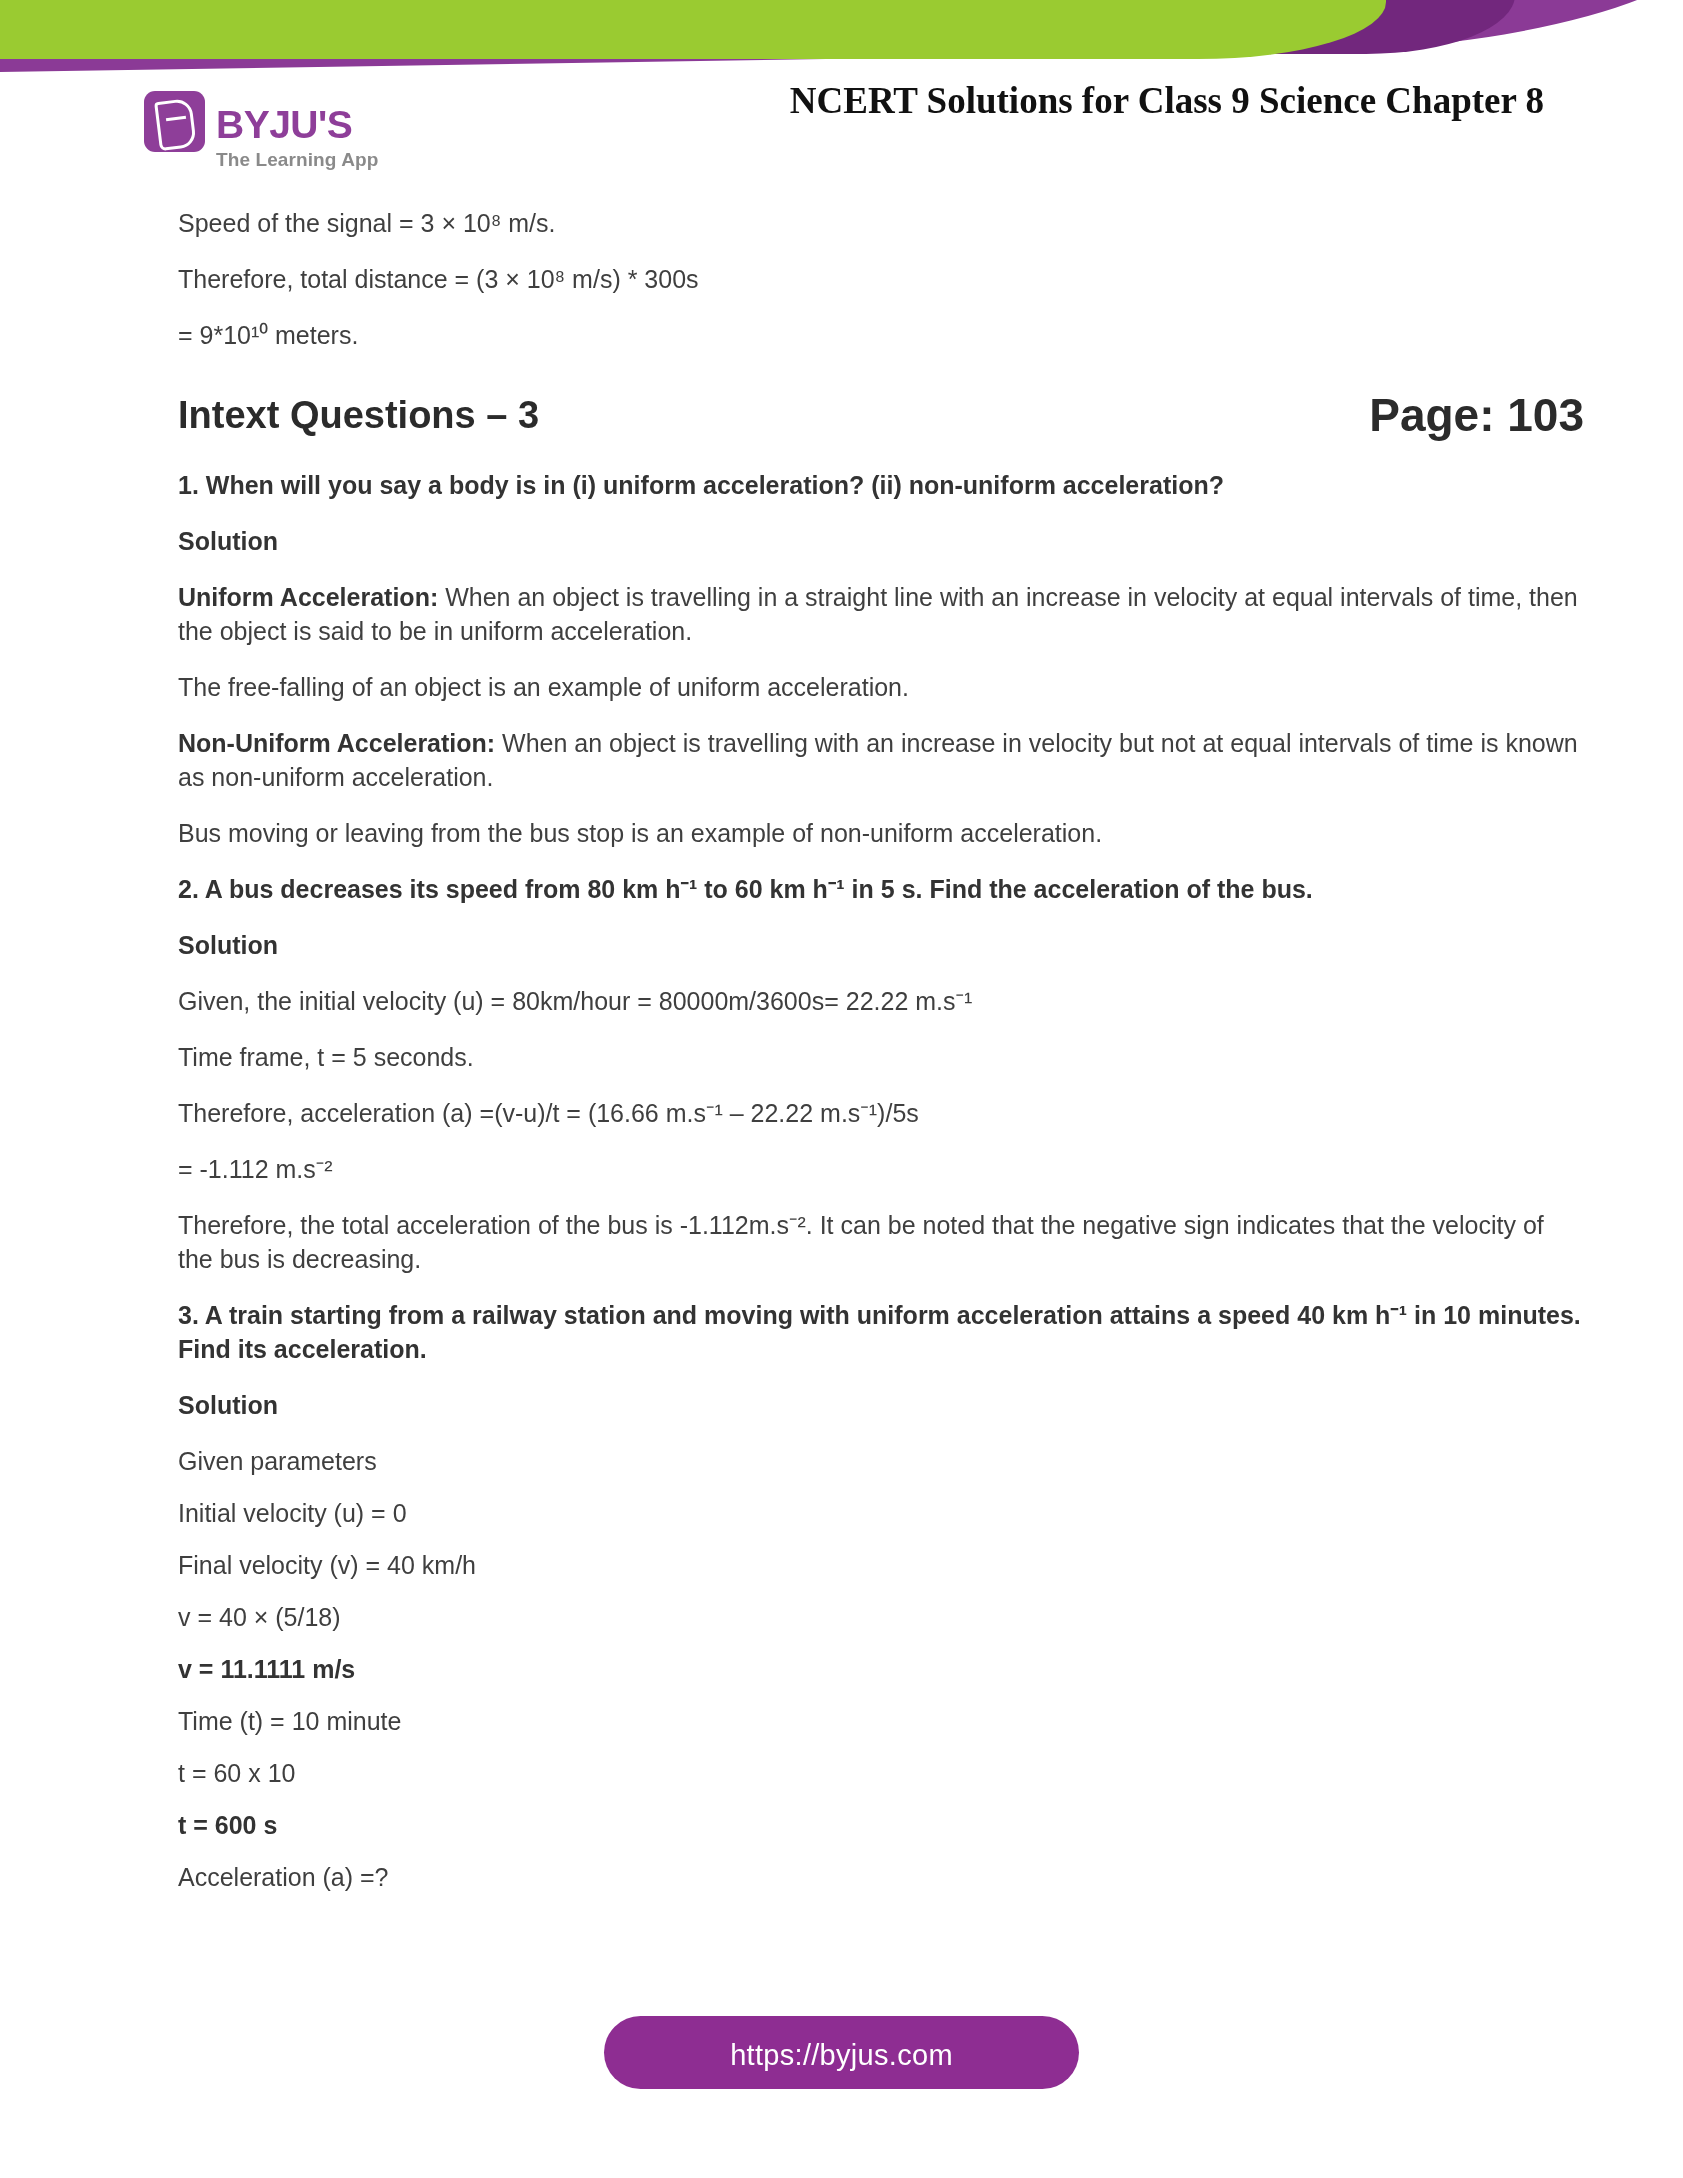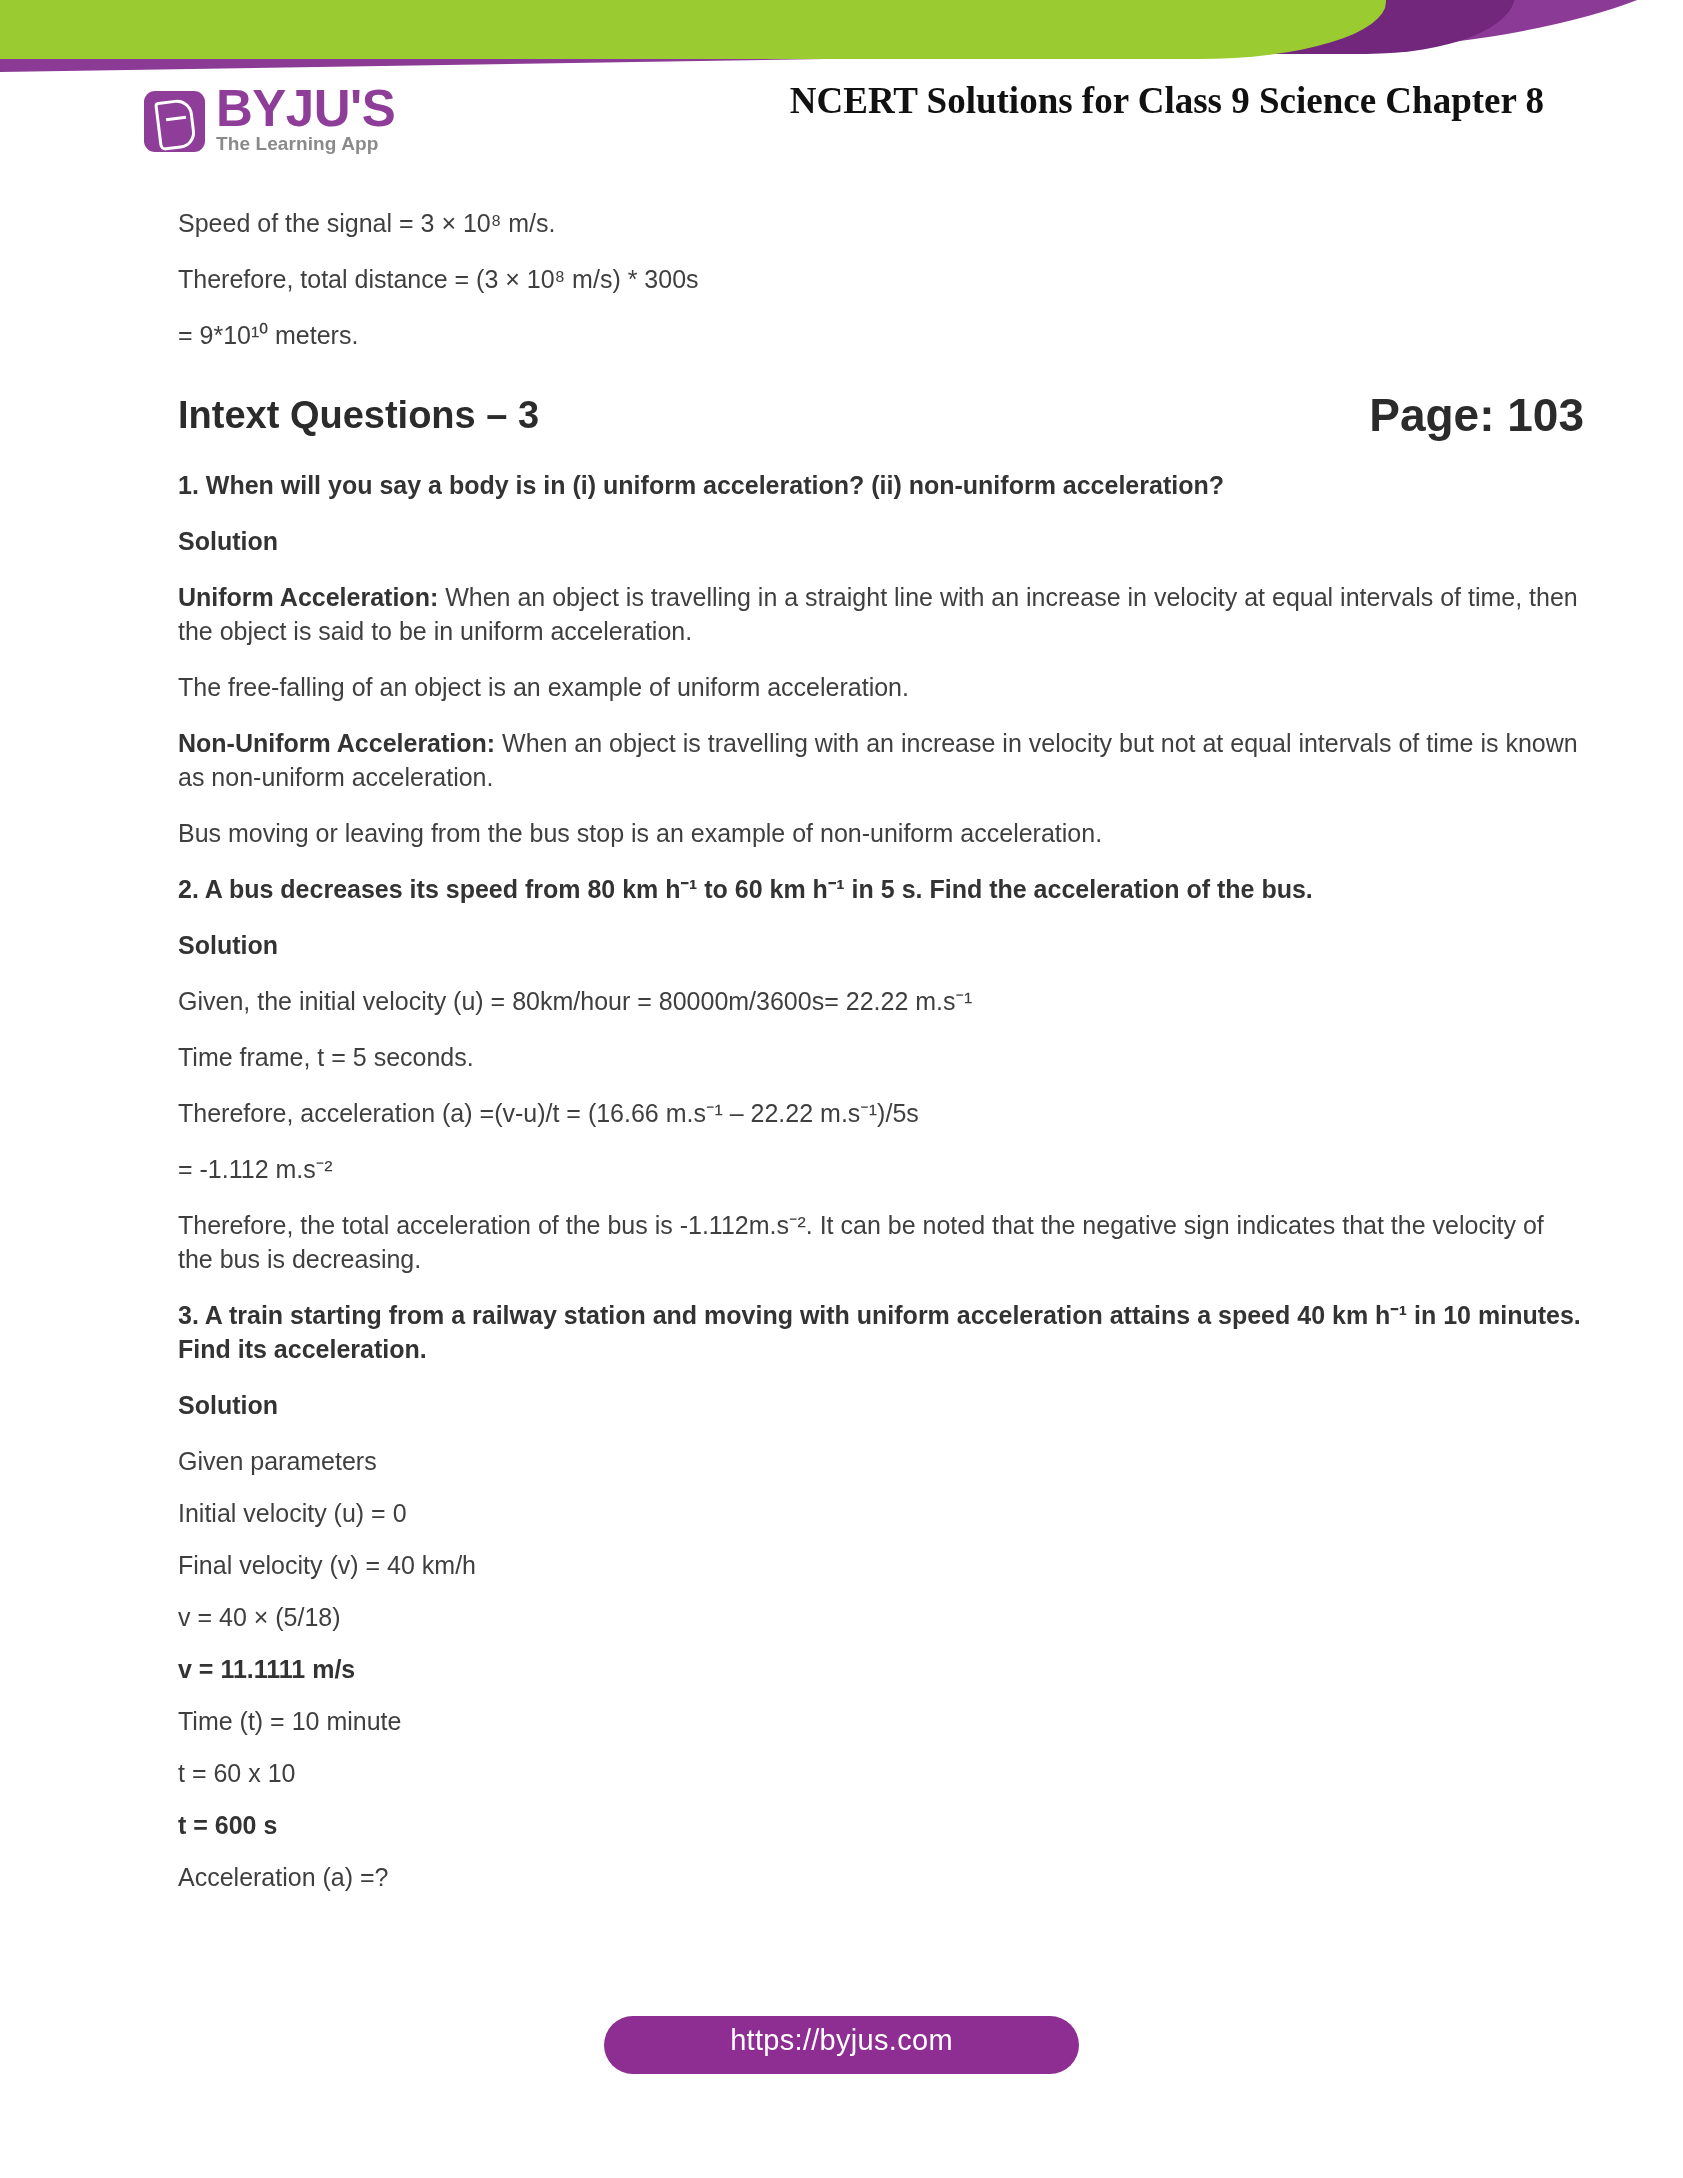--- a/index.html
+++ b/index.html
@@ -93,26 +93,27 @@
     top: 26px;
     width: 20px;
     height: 3px;
     background: #ffffff;
     transform: rotate(-7deg);
   }
   .logo-text {
     margin-left: 11px;
   }
   .logo-word {
-    font-size: 51px;
+    font-size: 39px;
     font-weight: bold;
     color: #8E3E99;
     letter-spacing: -0.5px;
     line-height: 40px;
     font-family: "Liberation Sans", sans-serif;
+    margin-top: 16px;
   }
   .logo-tag {
     font-size: 19px;
     font-weight: bold;
     color: #8a8a8a;
     line-height: 22px;
     margin-top: 4px;
     letter-spacing: 0.1px;
   }
   .doc-title {
@@ -173,21 +174,21 @@
     top: 2016px;
     width: 1683px;
     display: flex;
     justify-content: center;
   }
   .footer-pill {
     background: #8E2D92;
     color: #ffffff;
     font-size: 29px;
     border-radius: 40px;
-    padding: 8px 0 17px 0;
+    padding: 23px 0 17px 0;
     width: 475px;
     text-align: center;
     letter-spacing: 0.3px;
   }
 </style>
 </head>
 <body>
 
 <div class="band-wrap">
   <div class="band-purple-light"></div>

